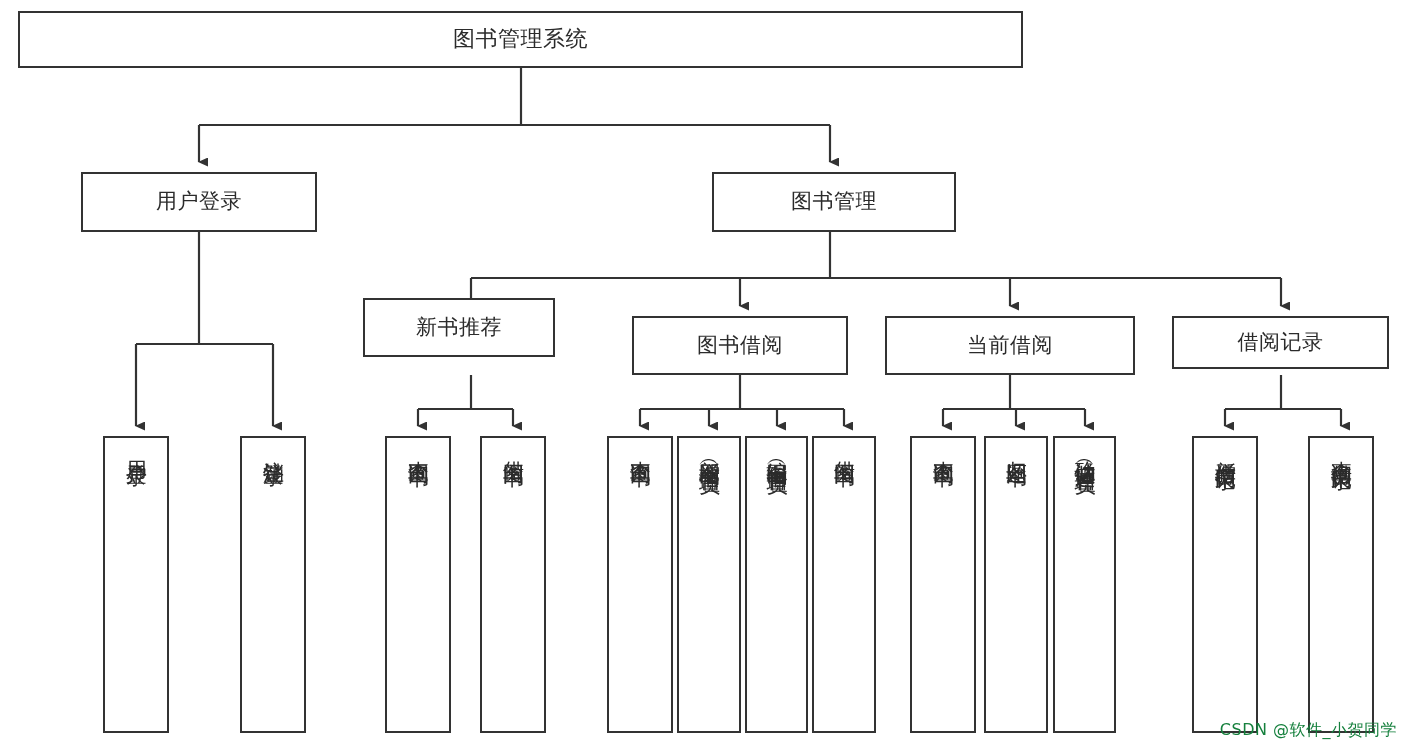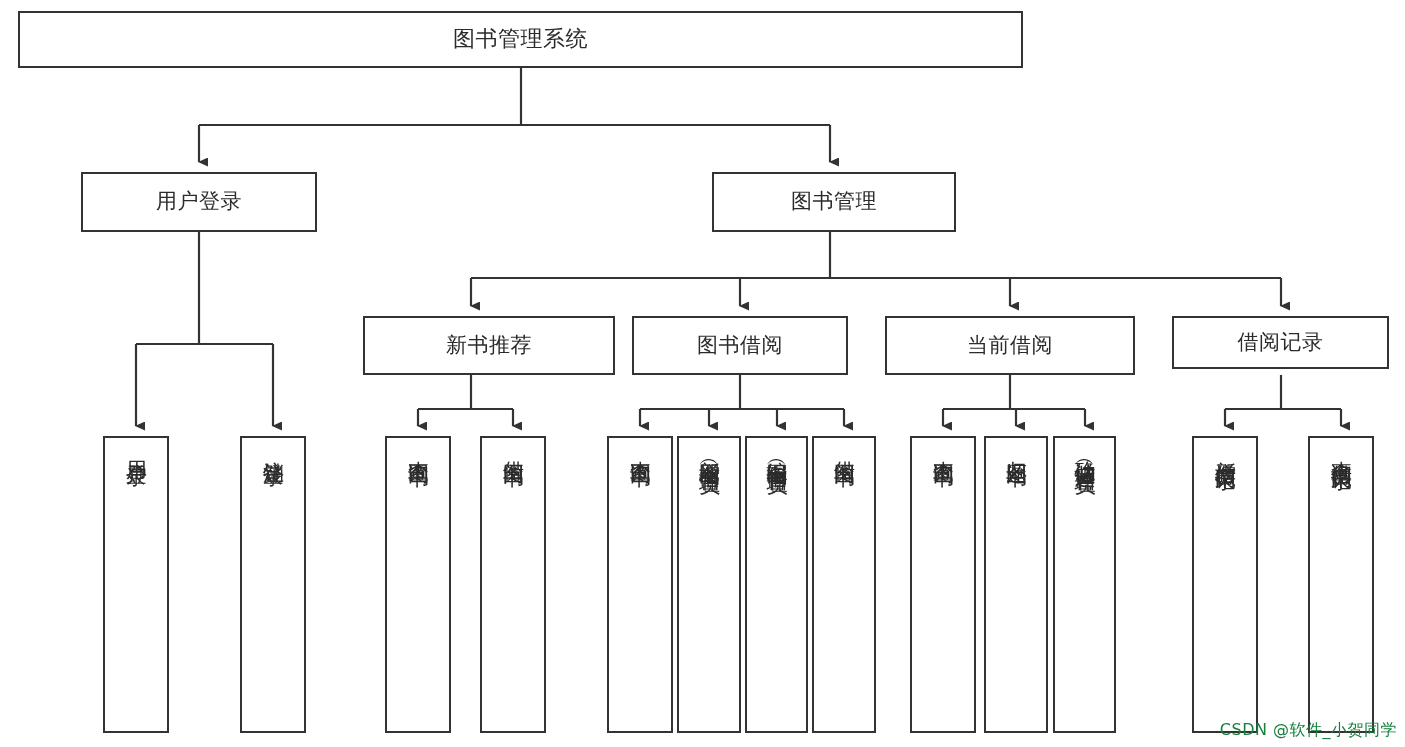--- a/index.html
+++ b/index.html
@@ -122,21 +122,21 @@
   <div id="nodes">
       <div class="node horiz root" id="node-root" style="left: 18px; top: 11px; width: 1005px; height: 57px;">
         <span class="label">图书管理系统</span>
       </div>
       <div class="node horiz" id="node-user-login" style="left: 81px; top: 172px; width: 236px; height: 60px;">
         <span class="label">用户登录</span>
       </div>
       <div class="node horiz" id="node-book-manage" style="left: 712px; top: 172px; width: 244px; height: 60px;">
         <span class="label">图书管理</span>
       </div>
-      <div class="node horiz" id="node-new-book-rec" style="left: 363px; top: 316px; width: 252px; height: 59px;">
+      <div class="node horiz" id="node-new-book-rec" style="left: 363px; top: 298px; width: 192px; height: 59px;">
         <span class="label">新书推荐</span>
       </div>
       <div class="node horiz" id="node-book-borrow" style="left: 632px; top: 316px; width: 216px; height: 59px;">
         <span class="label">图书借阅</span>
       </div>
       <div class="node horiz" id="node-current-borrow" style="left: 885px; top: 316px; width: 250px; height: 59px;">
         <span class="label">当前借阅</span>
       </div>
       <div class="node horiz" id="node-borrow-record" style="left: 1172px; top: 316px; width: 217px; height: 53px;">
         <span class="label">借阅记录</span>

